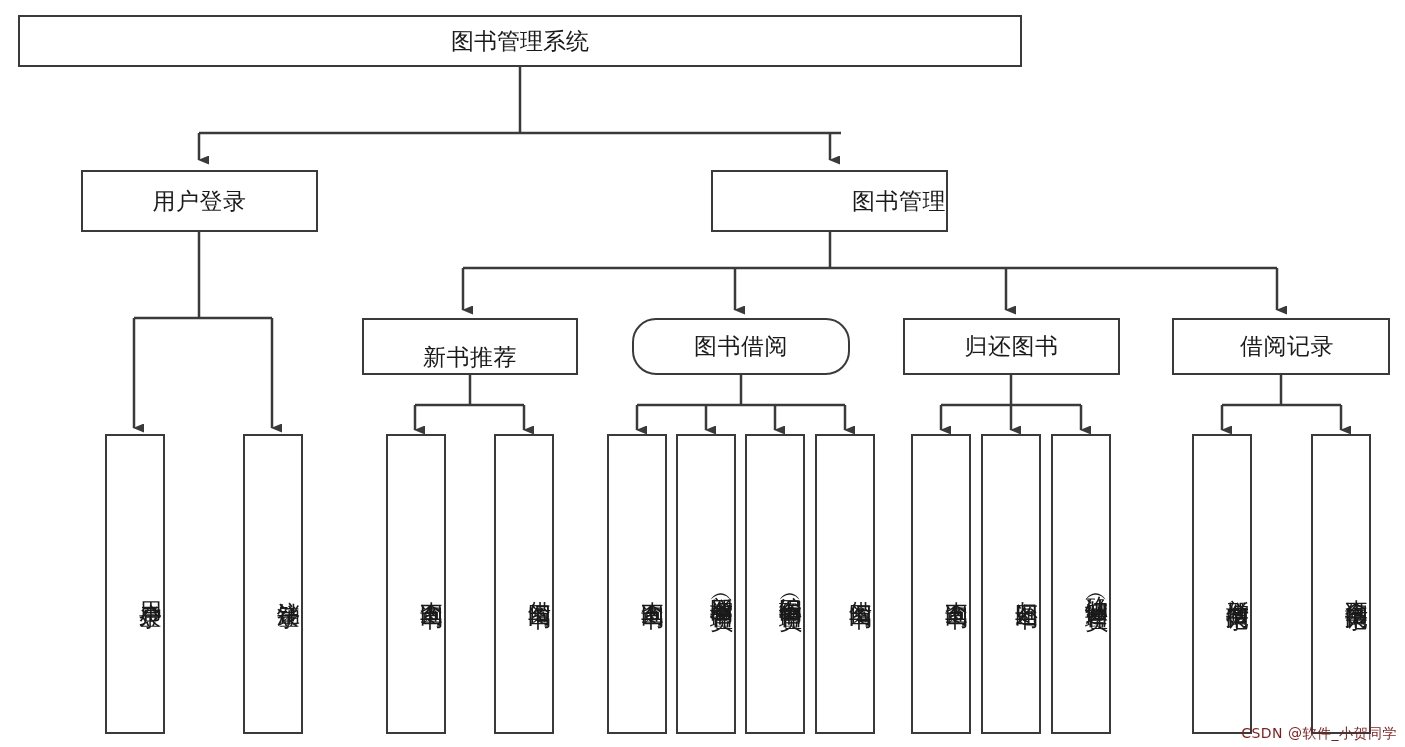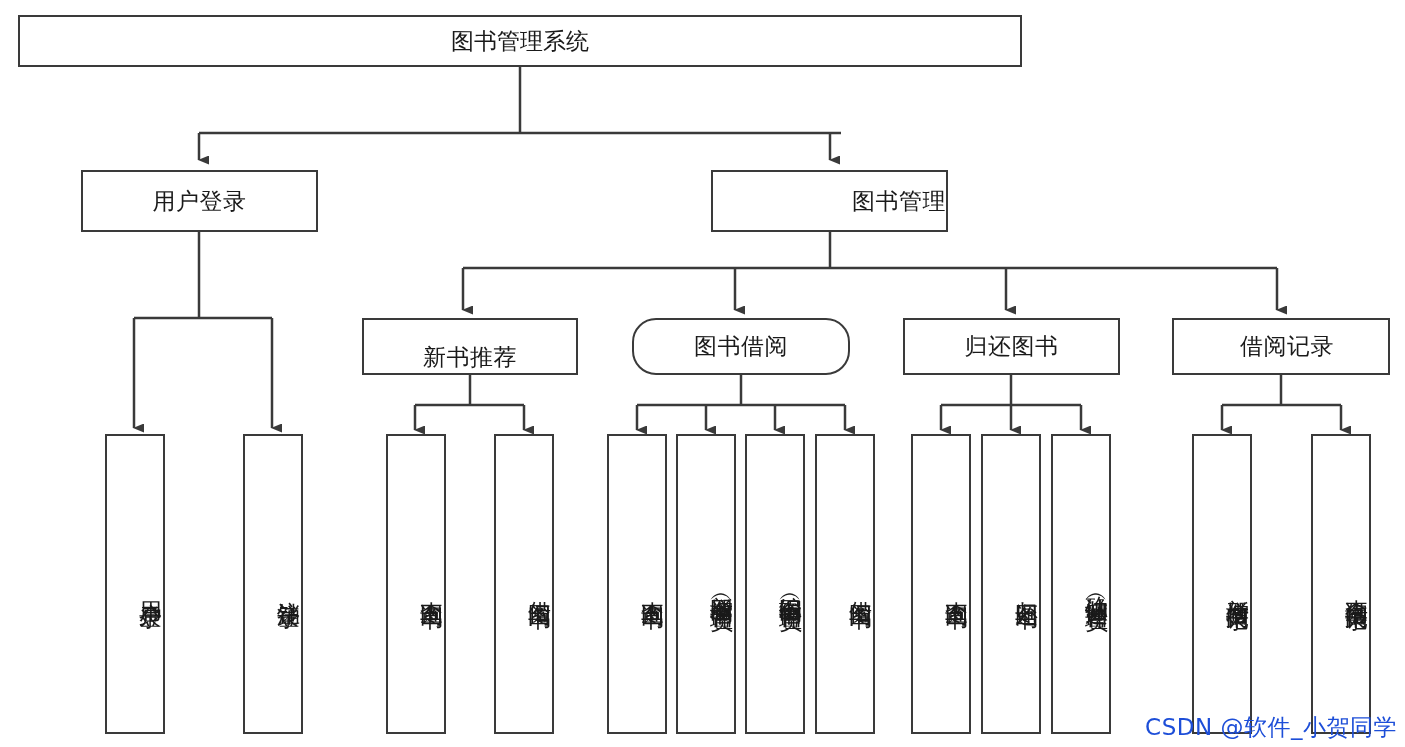--- a/index.html
+++ b/index.html
@@ -57,22 +57,22 @@
   .node-v .vlabel {
     writing-mode: vertical-rl;
     text-orientation: upright;
     display: block;
     white-space: nowrap;
   }
   .watermark {
     position: absolute;
     right: 8px;
     bottom: 4px;
-    font-size: 23px;
-    color: #1d4ed8;
+    font-size: 14px;
+    color: #7f1d1d;
     letter-spacing: 0.5px;
     white-space: nowrap;
   }
 </style>
 </head>
 <body>
 
 <div id="diagram-root">
 
   <svg class="edges" viewBox="0 0 1405 747" xmlns="http://www.w3.org/2000/svg">

